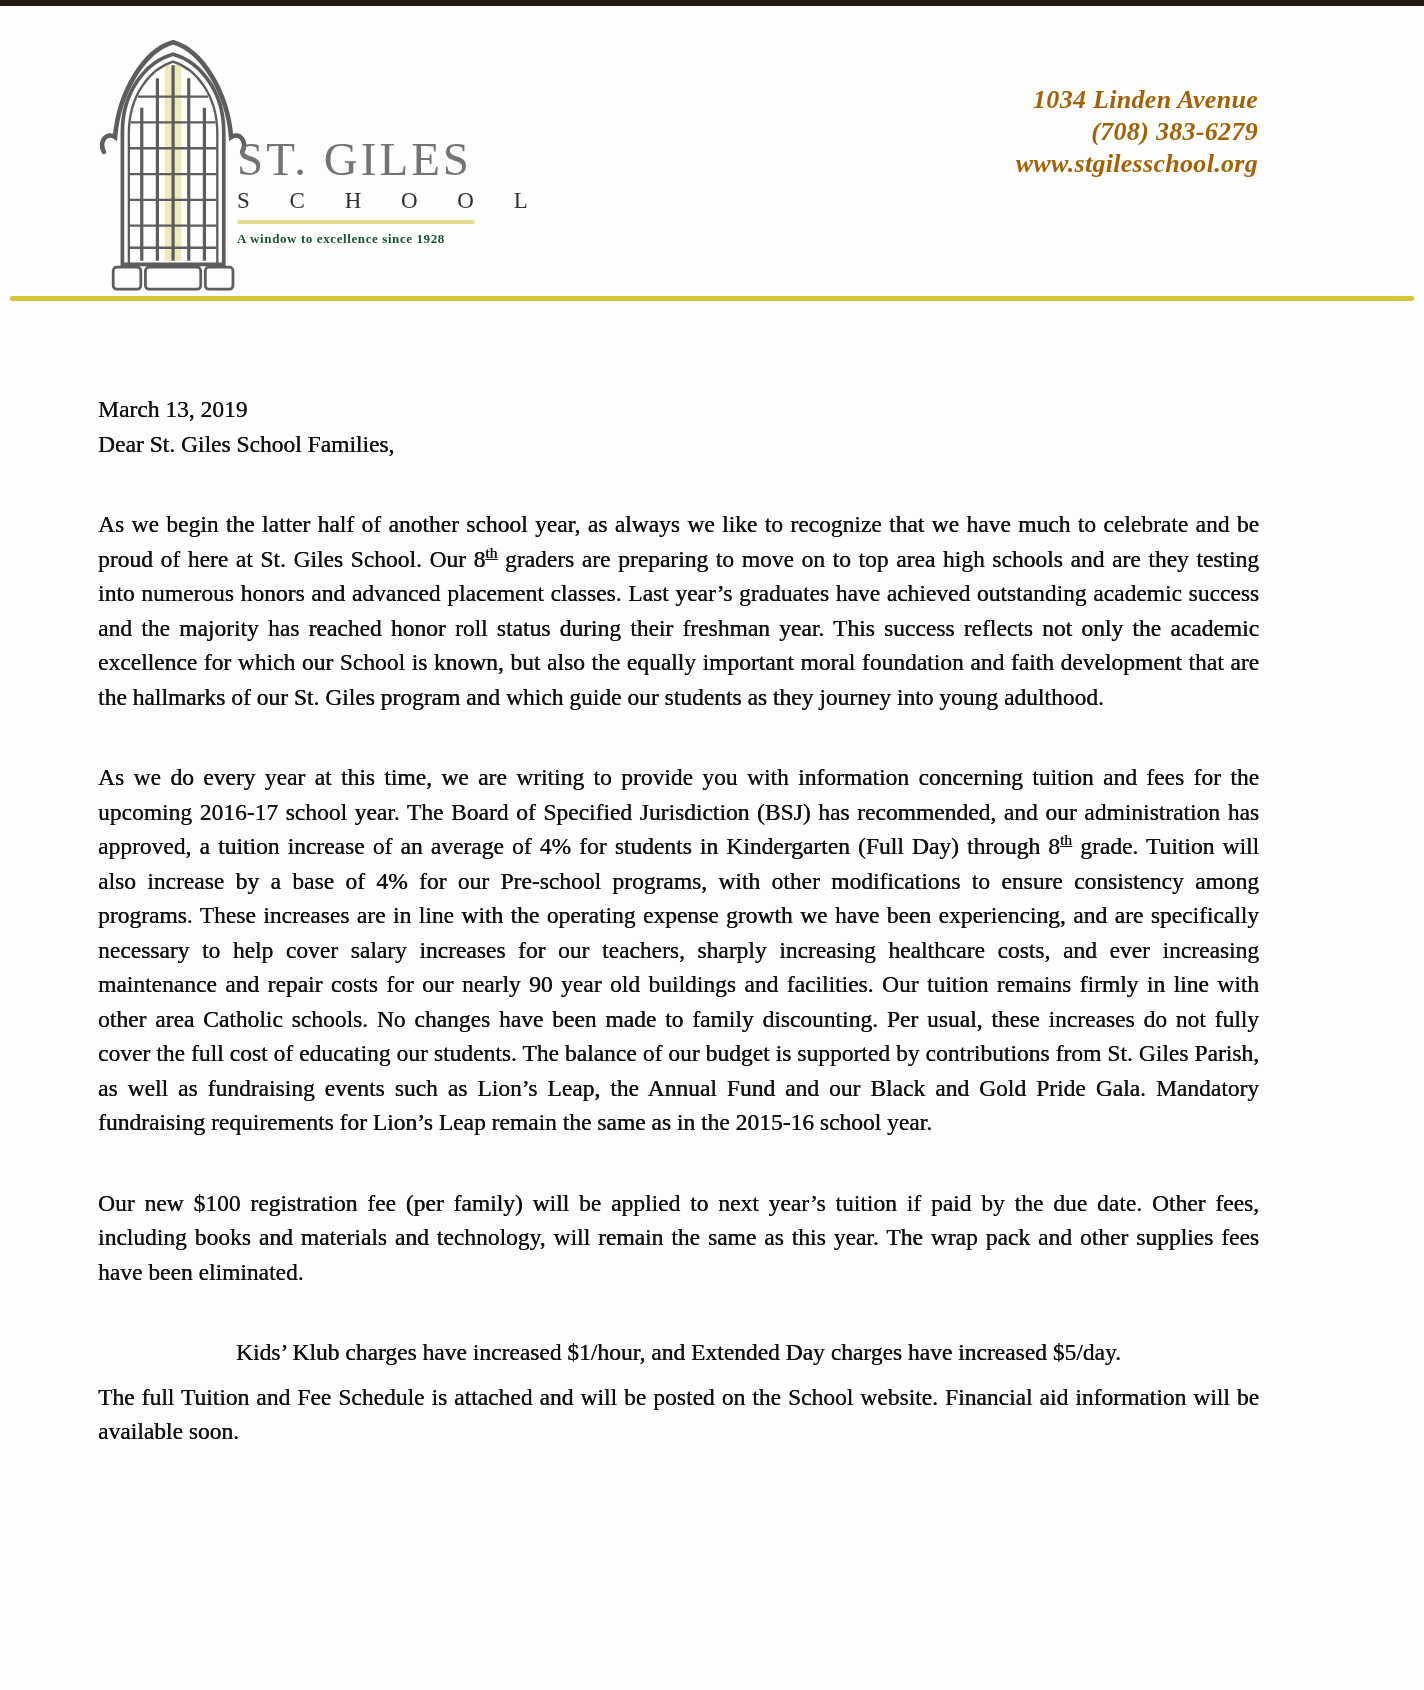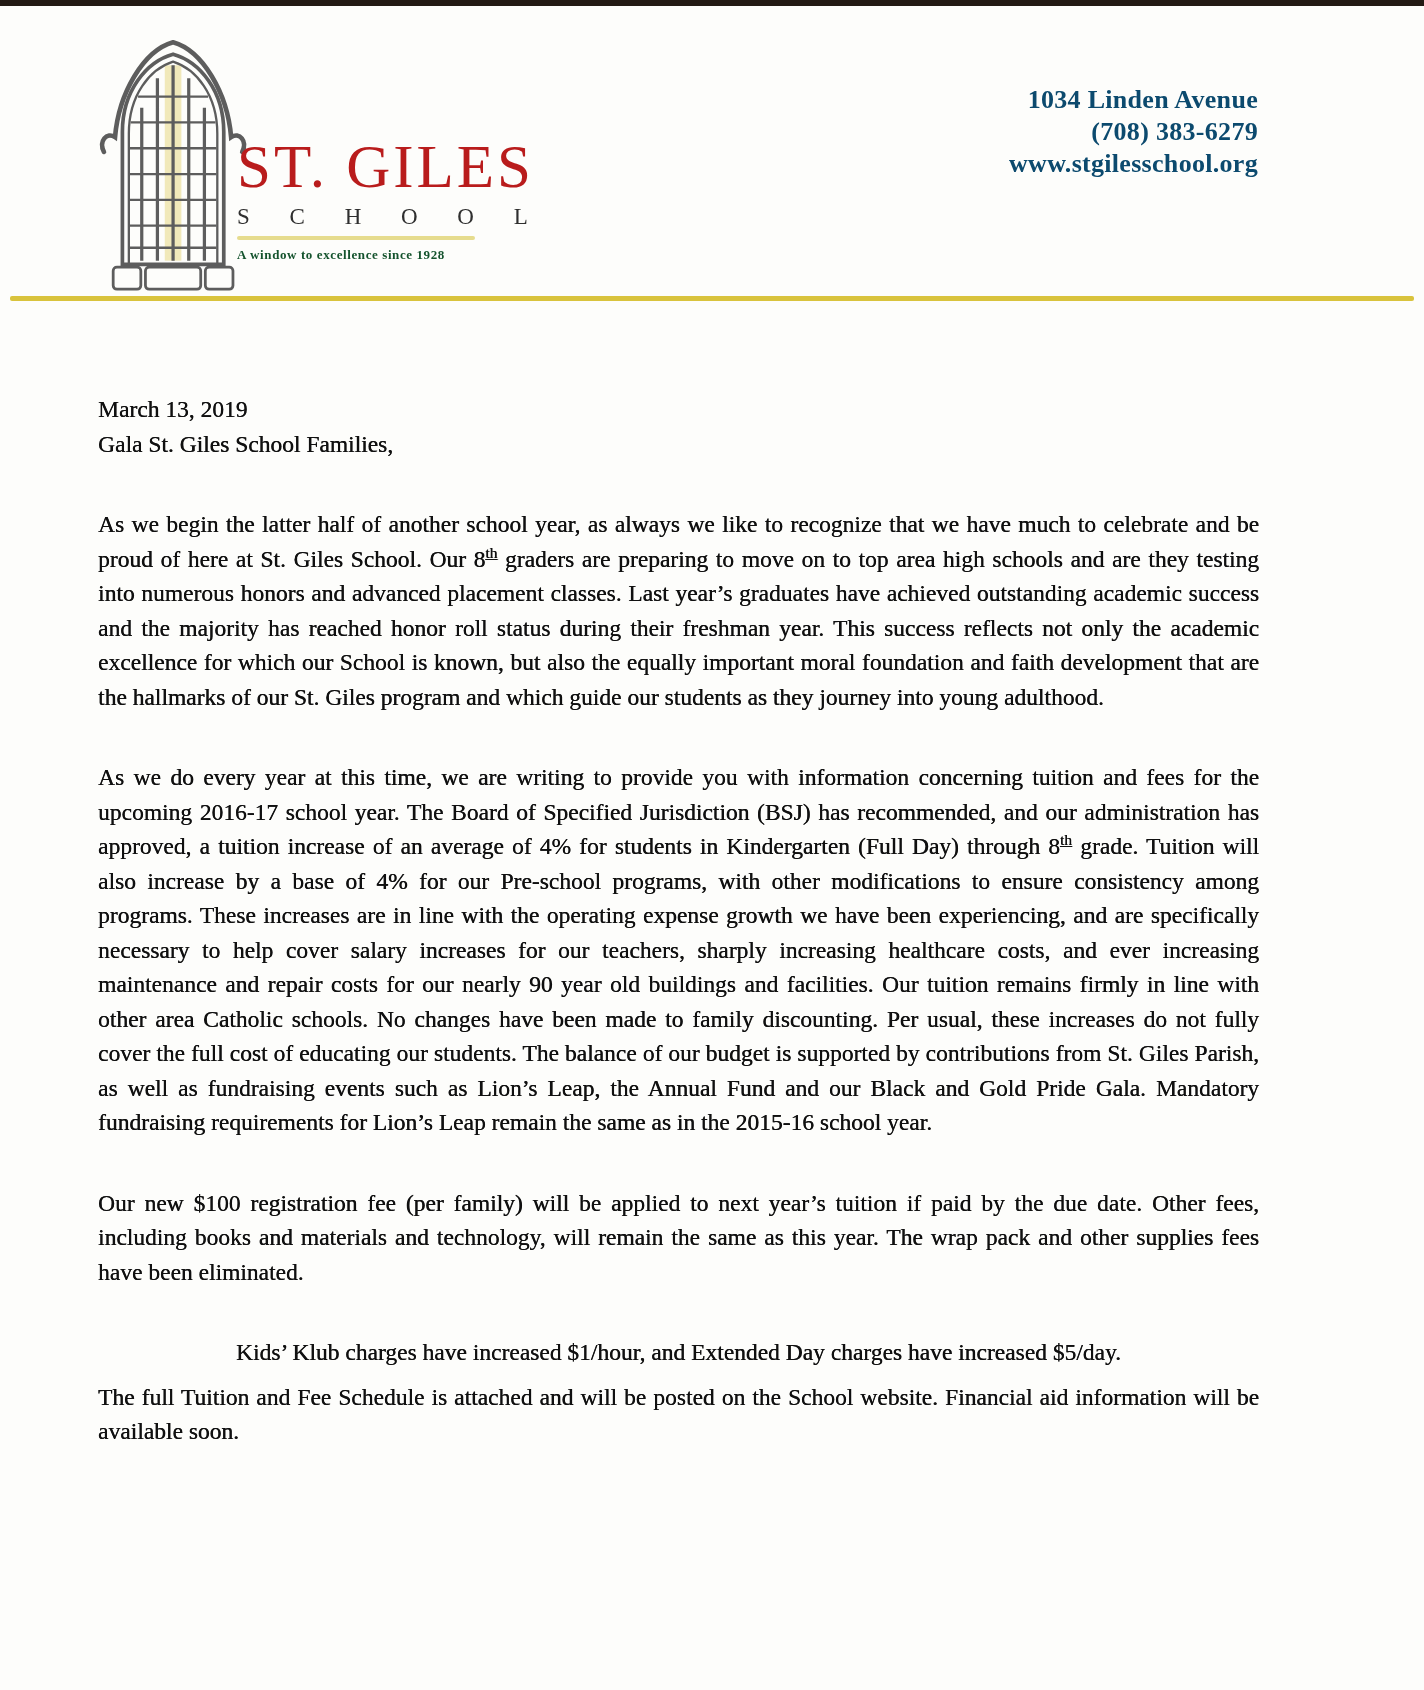--- a/index.html
+++ b/index.html
@@ -23,23 +23,23 @@
     width: 178px;
     height: 258px;
   }
   .logo-text {
     position: absolute;
     left: 237px;
     top: 126px;
     width: 250px;
   }
   .logo-name {
-    font-size: 61px;
+    font-size: 47px;
     letter-spacing: 3px;
-    color: #b91c1c;
+    color: #737373;
     white-space: nowrap;
   }
   .logo-sub {
     margin-top: 2px;
     font-size: 23px;
     letter-spacing: 17px;
     color: #2f2f2f;
     white-space: nowrap;
   }
   .logo-rule {
@@ -57,22 +57,23 @@
     white-space: nowrap;
   }
   .contact {
     position: absolute;
     top: 78px;
     right: 166px;
     text-align: right;
     font-weight: bold;
     font-size: 26px;
     line-height: 32px;
-    color: #0c4a6e;
+    color: #a16207;
     letter-spacing: 0.3px;
+    font-style: italic;
   }
   .divider {
     position: absolute;
     top: 290px;
     left: 10px;
     right: 10px;
     height: 5px;
     border-radius: 2px;
   }
 
@@ -141,21 +142,21 @@
       <div>1034 Linden Avenue</div>
       <div>(708) 383-6279</div>
       <div>www.stgilesschool.org</div>
     </div>
   </div>
 
   <div class="divider" style="background: rgb(217, 195, 60);"></div>
 
   <div class="letter">
     <div class="date">March 13, 2019</div>
-    <div class="salutation">Gala St. Giles School Families,</div>
+    <div class="salutation">Dear St. Giles School Families,</div>
     <div>
         <p class="para"><span>As we begin the latter half of another school year, as always we like to recognize that we have much to celebrate and be proud of here at St. Giles School. Our 8</span><sup class="ord">th</sup><span> graders are preparing to move on to top area high schools and are they testing into numerous honors and advanced placement classes. Last year’s graduates have achieved outstanding academic success and the majority has reached honor roll status during their freshman year. This success reflects not only the academic excellence for which our School is known, but also the equally important moral foundation and faith development that are the hallmarks of our St. Giles program and which guide our students as they journey into young adulthood.</span></p>
         <p class="para"><span>As we do every year at this time, we are writing to provide you with information concerning tuition and fees for the upcoming 2016-17 school year. The Board of Specified Jurisdiction (BSJ) has recommended, and our administration has approved, a tuition increase of an average of 4% for students in Kindergarten (Full Day) through 8</span><sup class="ord">th</sup><span> grade. Tuition will also increase by a base of 4% for our Pre-school programs, with other modifications to ensure consistency among programs. These increases are in line with the operating expense growth we have been experiencing, and are specifically necessary to help cover salary increases for our teachers, sharply increasing healthcare costs, and ever increasing maintenance and repair costs for our nearly 90 year old buildings and facilities. Our tuition remains firmly in line with other area Catholic schools. No changes have been made to family discounting. Per usual, these increases do not fully cover the full cost of educating our students. The balance of our budget is supported by contributions from St. Giles Parish, as well as fundraising events such as Lion’s Leap, the Annual Fund and our Black and Gold Pride Gala. Mandatory fundraising requirements for Lion’s Leap remain the same as in the 2015-16 school year.</span></p>
         <p class="para"><span>Our new $100 registration fee (per family) will be applied to next year’s tuition if paid by the due date. Other fees, including books and materials and technology, will remain the same as this year. The wrap pack and other supplies fees have been eliminated.</span></p>
         <p class="para single"><span>Kids’ Klub charges have increased $1/hour, and Extended Day charges have increased $5/day.</span></p>
         <p class="para tight"><span>The full Tuition and Fee Schedule is attached and will be posted on the School website. Financial aid information will be available soon.</span></p>
       </div>
   </div>
 
 </div>

